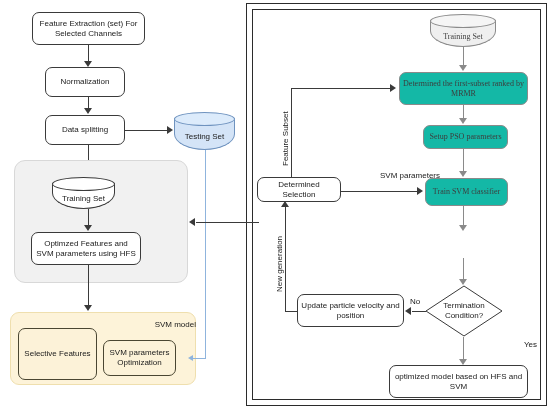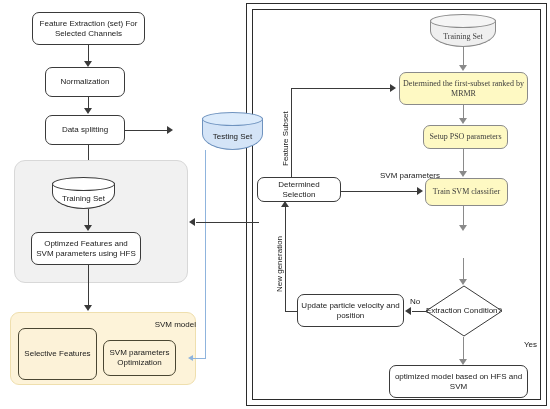--- a/index.html
+++ b/index.html
@@ -12,21 +12,21 @@
   
   .node{
     position:absolute;box-sizing:border-box;
     display:flex;align-items:center;justify-content:center;
     text-align:center;
     border:1px solid #3a3a3a;border-radius:7px;
     background:#ffffff;color:#1a1a1a;
     font-size:8px;line-height:1.25;
     padding:2px 3px;
   }
-  .node.grayfill{background:#fef9c3;border-color:#8a8a8a;color:#3d3d3d;}
+  .node.grayfill{background:#14b8a6;border-color:#8a8a8a;color:#3d3d3d;}
   .node.serif{font-family:"Liberation Serif", serif;font-size:8px;}
   .node.yellowfill{background:#fcf2d8;border-color:#4a4632;}
 
   
   .container-gray{
     position:absolute;box-sizing:border-box;
     background:#f1f1f1;border:1px solid #d8d8d8;border-radius:11px;
   }
   .container-yellow{
     position:absolute;box-sizing:border-box;
@@ -111,21 +111,21 @@
 
   <div class="node" style="left:45px;top:67px;width:80px;height:30px;">Normalization</div>
   <div class="ln-v" style="left:88px;top:97px;height:12px;"></div>
   <div class="ar down" style="left:84px;top:108px;"></div>
 
   <div class="node" style="left:45px;top:115px;width:80px;height:30px;">Data splitting</div>
 
   <div class="ln-h" style="left:125px;top:130px;width:43px;"></div>
   <div class="ar right" style="left:167px;top:126px;"></div>
 
-  <div class="cyl blue" style="left:174px;top:112px;width:61px;height:38px;margin-left:28px;">
+  <div class="cyl blue" style="left:174px;top:112px;width:61px;height:38px;">
     <div class="body"></div>
     <div class="top"></div>
     <div class="lbl">Testing Set</div>
   </div>
 
   <div class="ln-v" style="left:88px;top:145px;height:27px;"></div>
   <div class="ar down" style="left:84px;top:171px;"></div>
 
   <div class="container-gray" style="left:14px;top:160px;width:174px;height:123px;"></div>
 
@@ -175,21 +175,21 @@
   <div class="ln-v gr" style="left:463px;top:206px;height:20px;"></div>
   <div class="ar gr down" style="left:459px;top:225px;"></div>
 
   <div class="ln-v gr" style="left:463px;top:258px;height:22px;"></div>
   <div class="ar gr down" style="left:459px;top:279px;"></div>
 
   <div class="diamond" style="left:425px;top:285px;width:78px;height:52px;">
     <svg class="shape" viewBox="0 0 78 52" preserveAspectRatio="none">
       <polygon points="39,1 77,26 39,51 1,26" fill="#ffffff" stroke="#3a3a3a" stroke-width="1"></polygon>
     </svg>
-    <div class="txt">Extraction Condition?</div>
+    <div class="txt">Termination Condition?</div>
   </div>
 
   <div class="ln-h" style="left:412px;top:311px;width:14px;"></div>
   <div class="ar left" style="left:405px;top:307px;"></div>
   <div class="lab" style="left:410px;top:297px;">No</div>
 
   <div class="node" style="left:297px;top:294px;width:107px;height:33px;">Update particle velocity and position</div>
 
   <div class="ln-h" style="left:285px;top:311px;width:13px;"></div>
   <div class="ln-v" style="left:285px;top:207px;height:104px;"></div>

